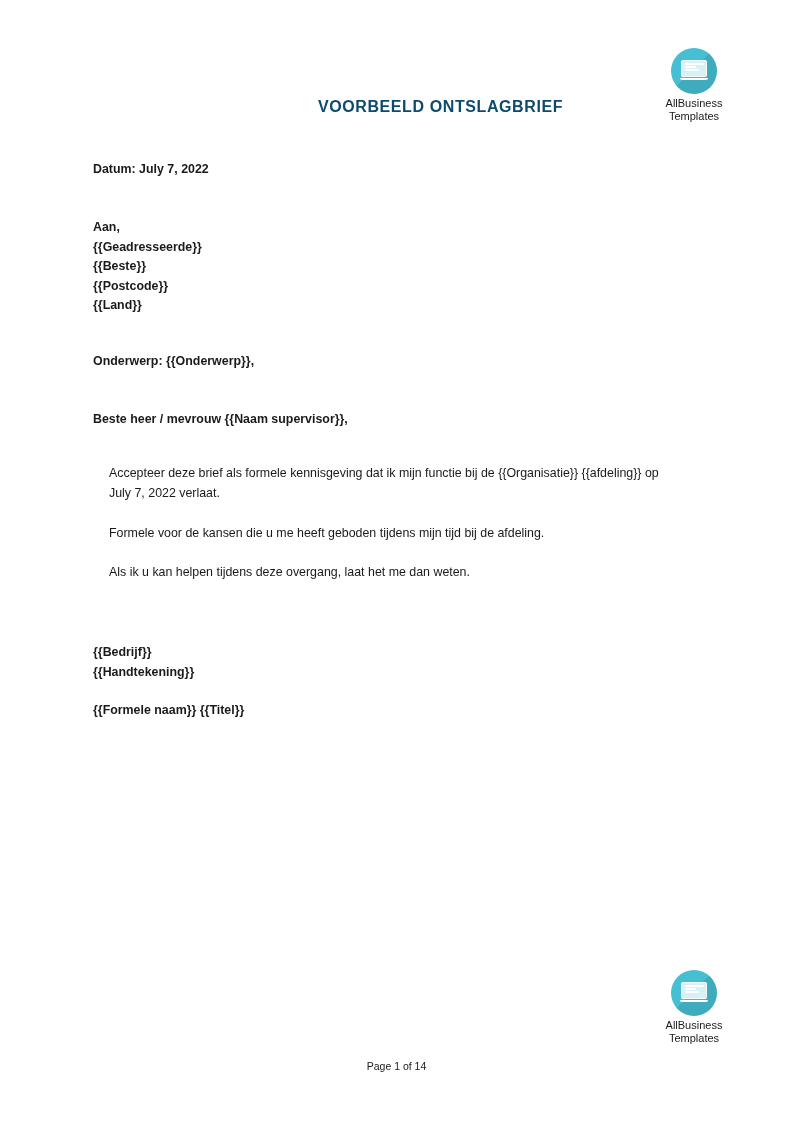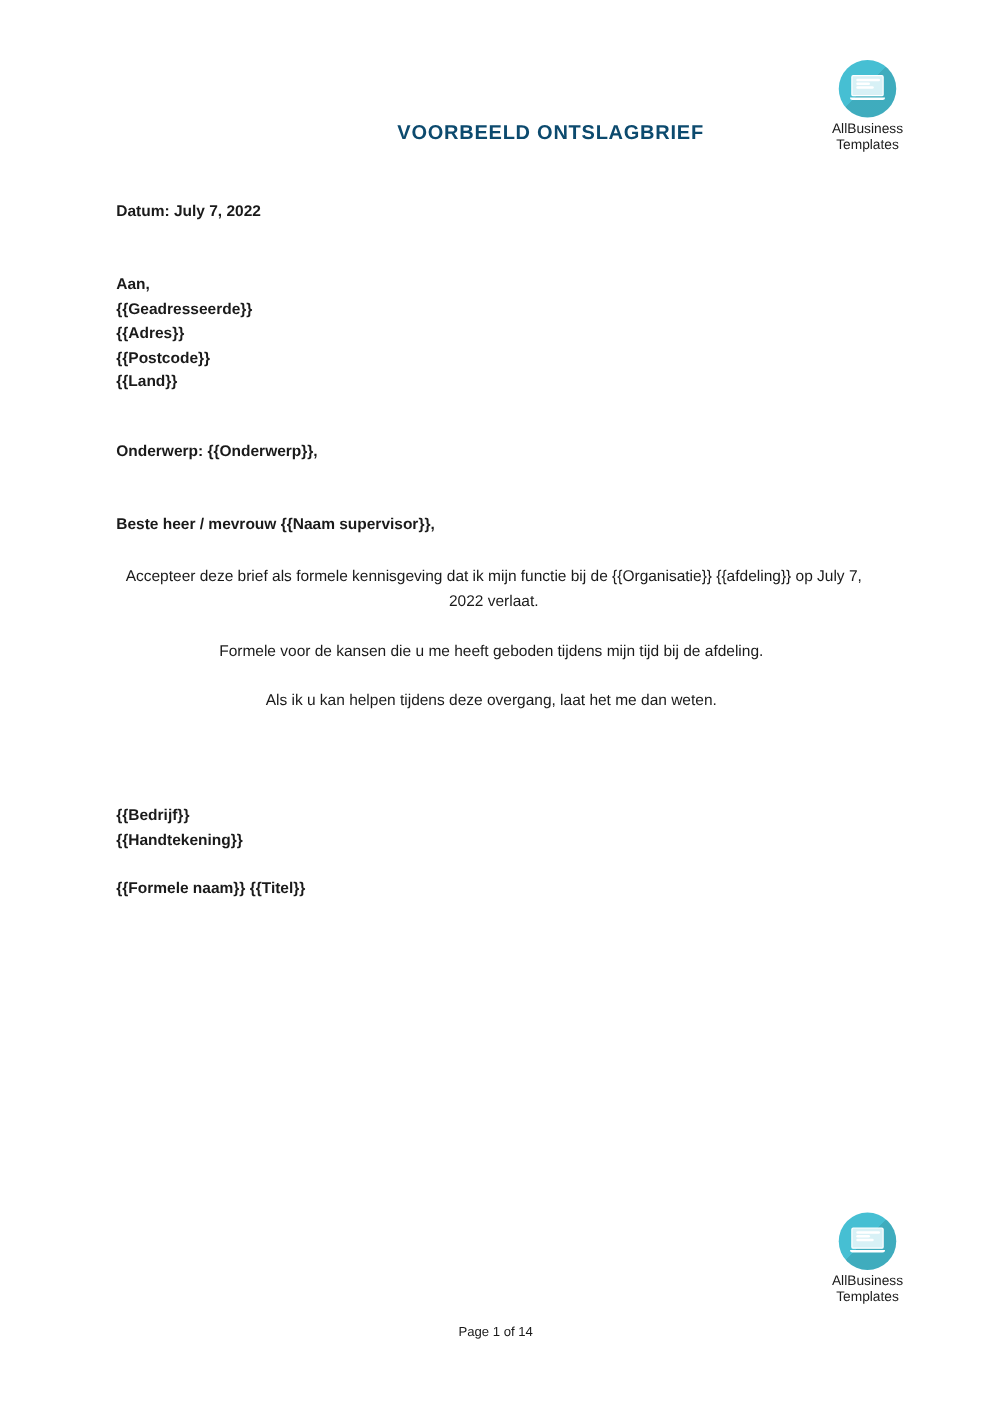--- a/index.html
+++ b/index.html
@@ -106,21 +106,21 @@
   
   .body-block {
     position: absolute;
     left: 93px;
     width: 600px;
     font-size: 12.4px;
     line-height: 19.5px;
     color: #1a1a1a;
   }
   .ln { white-space: pre; font-weight: bold; }
-  .para { margin: 4px; text-align: center; }
+  .para { margin: 16px; }
 
   .blk-date     { top: 160px; }
   .blk-address  { top: 218px; }
   .blk-subject  { top: 352px; }
   .blk-greeting { top: 410px; }
   .blk-p1       { top: 448px; width: 604px; }
   .blk-p2       { top: 508px; }
   .blk-p3       { top: 547px; }
   .blk-signoff  { top: 605px; }
   .blk-company  { top: 643px; }
@@ -162,21 +162,21 @@
 
   <div class="doc-title">VOORBEELD  ONTSLAGBRIEF</div>
 
   <div class="body-block blk-date">
     <div class="ln">Datum: July 7, 2022</div>
   </div>
 
   <div class="body-block blk-address">
     <div class="ln">Aan,</div>
     <div class="ln">{{Geadresseerde}}</div>
-    <div class="ln">{{Adres}}</div>
+    <div class="ln">{{Beste}}</div>
     <div class="ln">{{Postcode}}</div>
     <div class="ln">{{Land}}</div>
   </div>
 
   <div class="body-block blk-subject">
     <div class="ln">Onderwerp: {{Onderwerp}},</div>
   </div>
 
   <div class="body-block blk-greeting">
     <div class="ln">Beste heer / mevrouw {{Naam supervisor}},</div>

